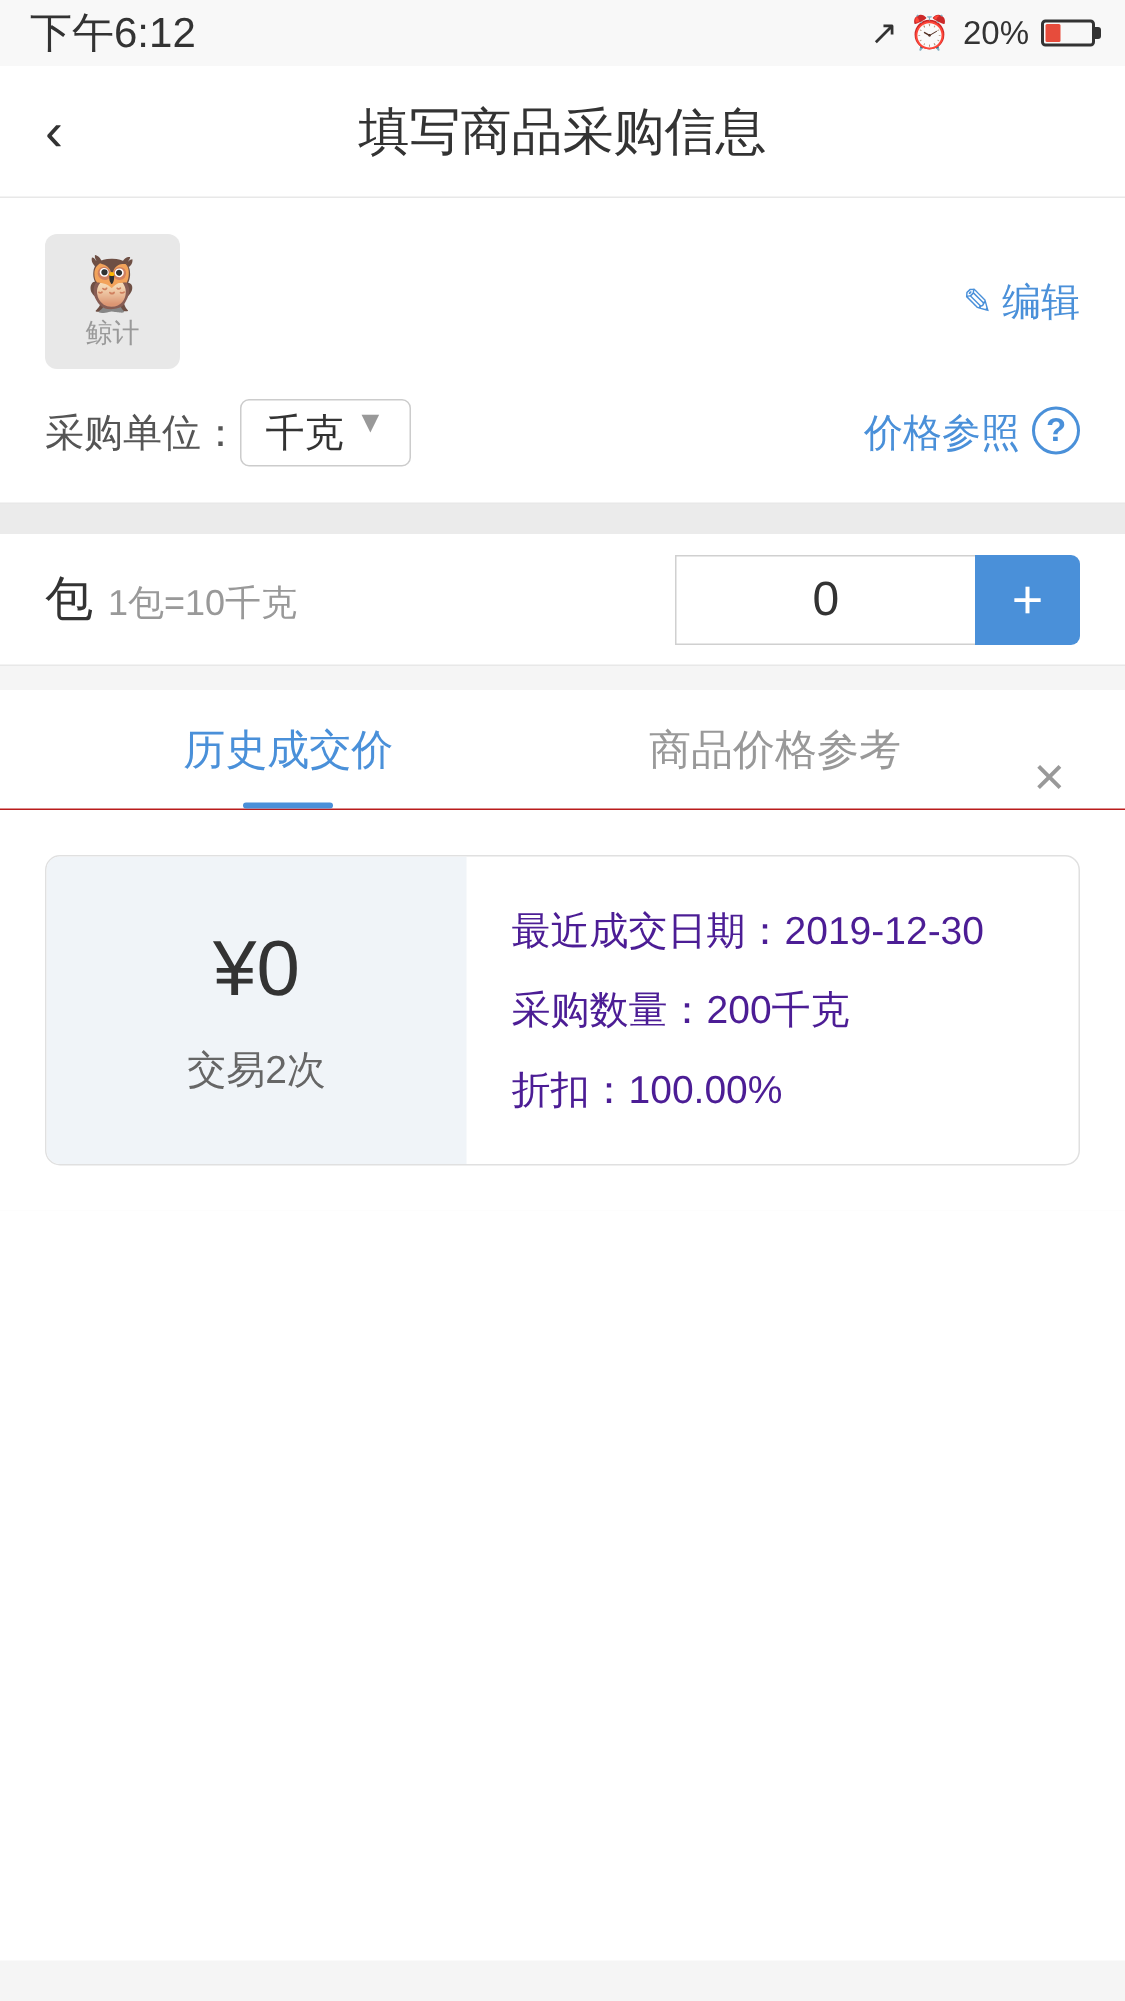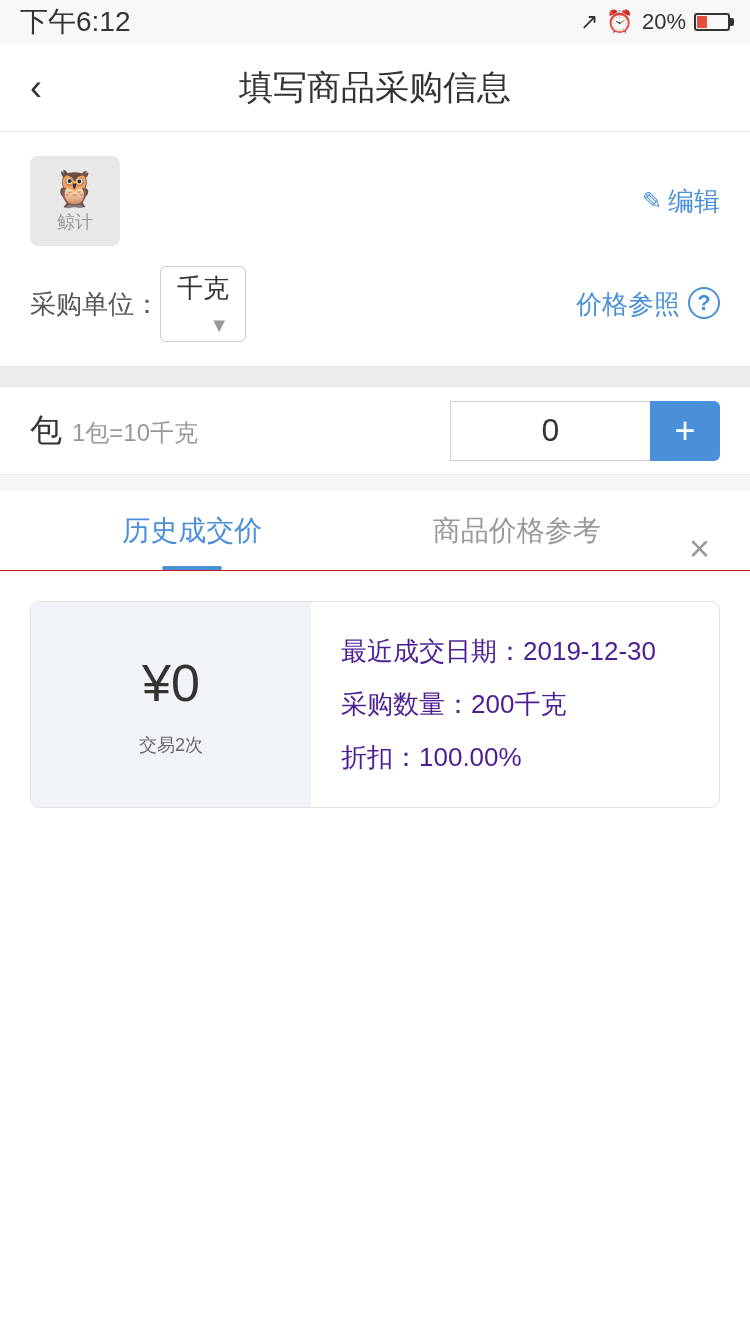--- a/index.html
+++ b/index.html
@@ -150,24 +150,23 @@
       font-size: 26px;
       color: #555;
     }
     .unit-selector {
       border: 1px solid #ccc;
       border-radius: 6px;
       padding: 4px 16px;
       font-size: 26px;
       color: #333;
       display: flex;
-      align-items: flex-end;
+      align-items: flex-start;
       gap: 8px;
       cursor: pointer;
-      flex-direction: column;
     }
     .unit-arrow { font-size: 20px; color: #999; }
     .price-ref {
       font-size: 26px;
       color: #4a90d9;
       display: flex;
       align-items: flex-start;
       gap: 8px;
       cursor: pointer;
       margin-left: 30px;
@@ -312,21 +311,21 @@
       align-items: center;
       justify-content: center;
       padding: 40px 20px;
     }
     .history-price {
       font-size: 52px;
       color: #333;
       font-weight: 500;
     }
     .history-trades {
-      font-size: 18px;
+      font-size: 26px;
       color: #666;
       margin-top: 20px;
     }
     .history-right {
       flex: 1;
       padding: 30px 30px;
       display: flex;
       flex-direction: column;
       gap: 14px;
       justify-content: center;

